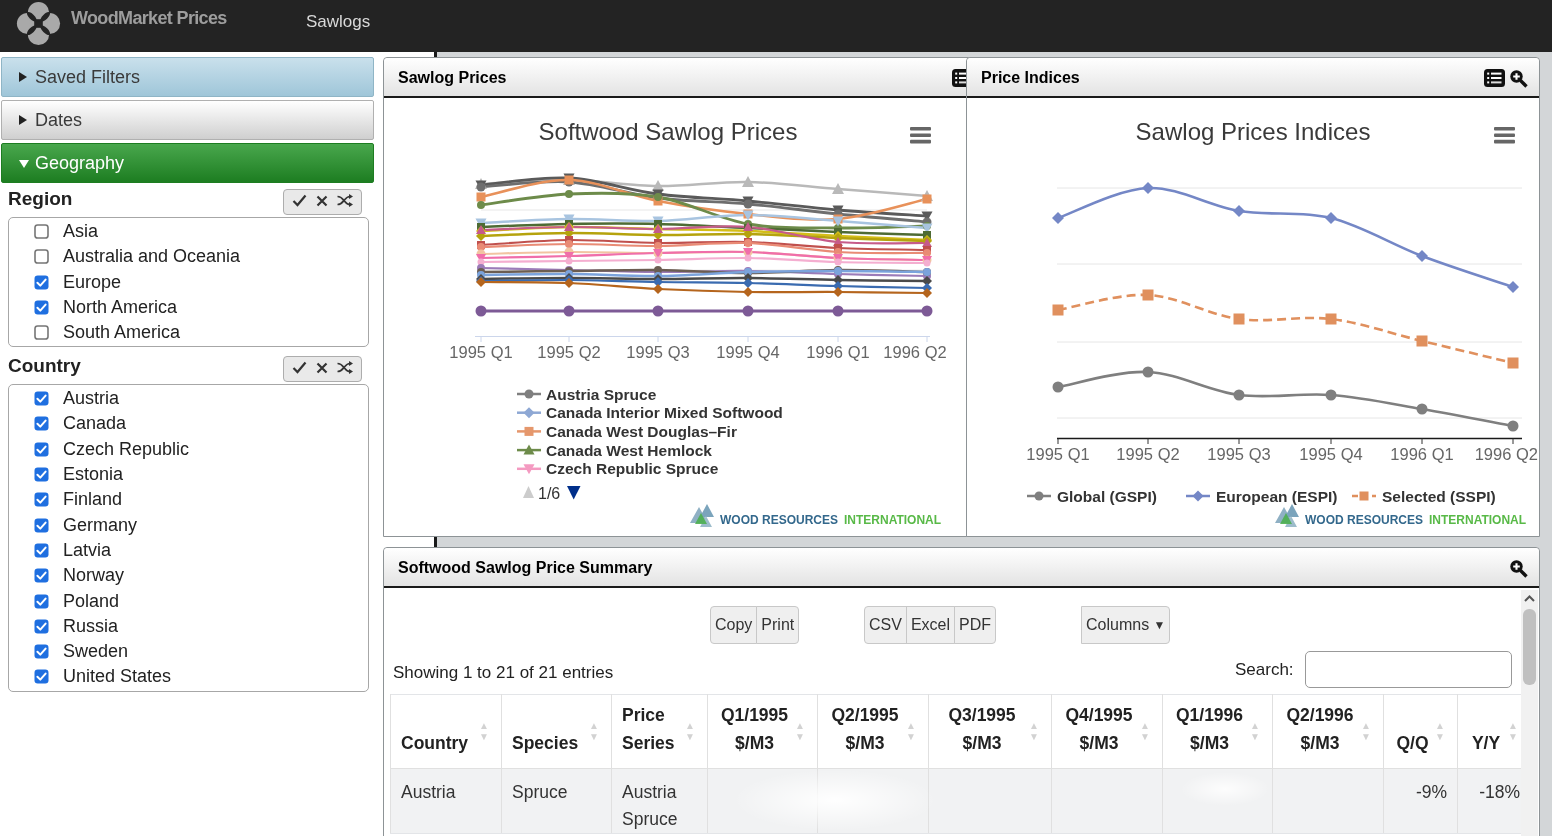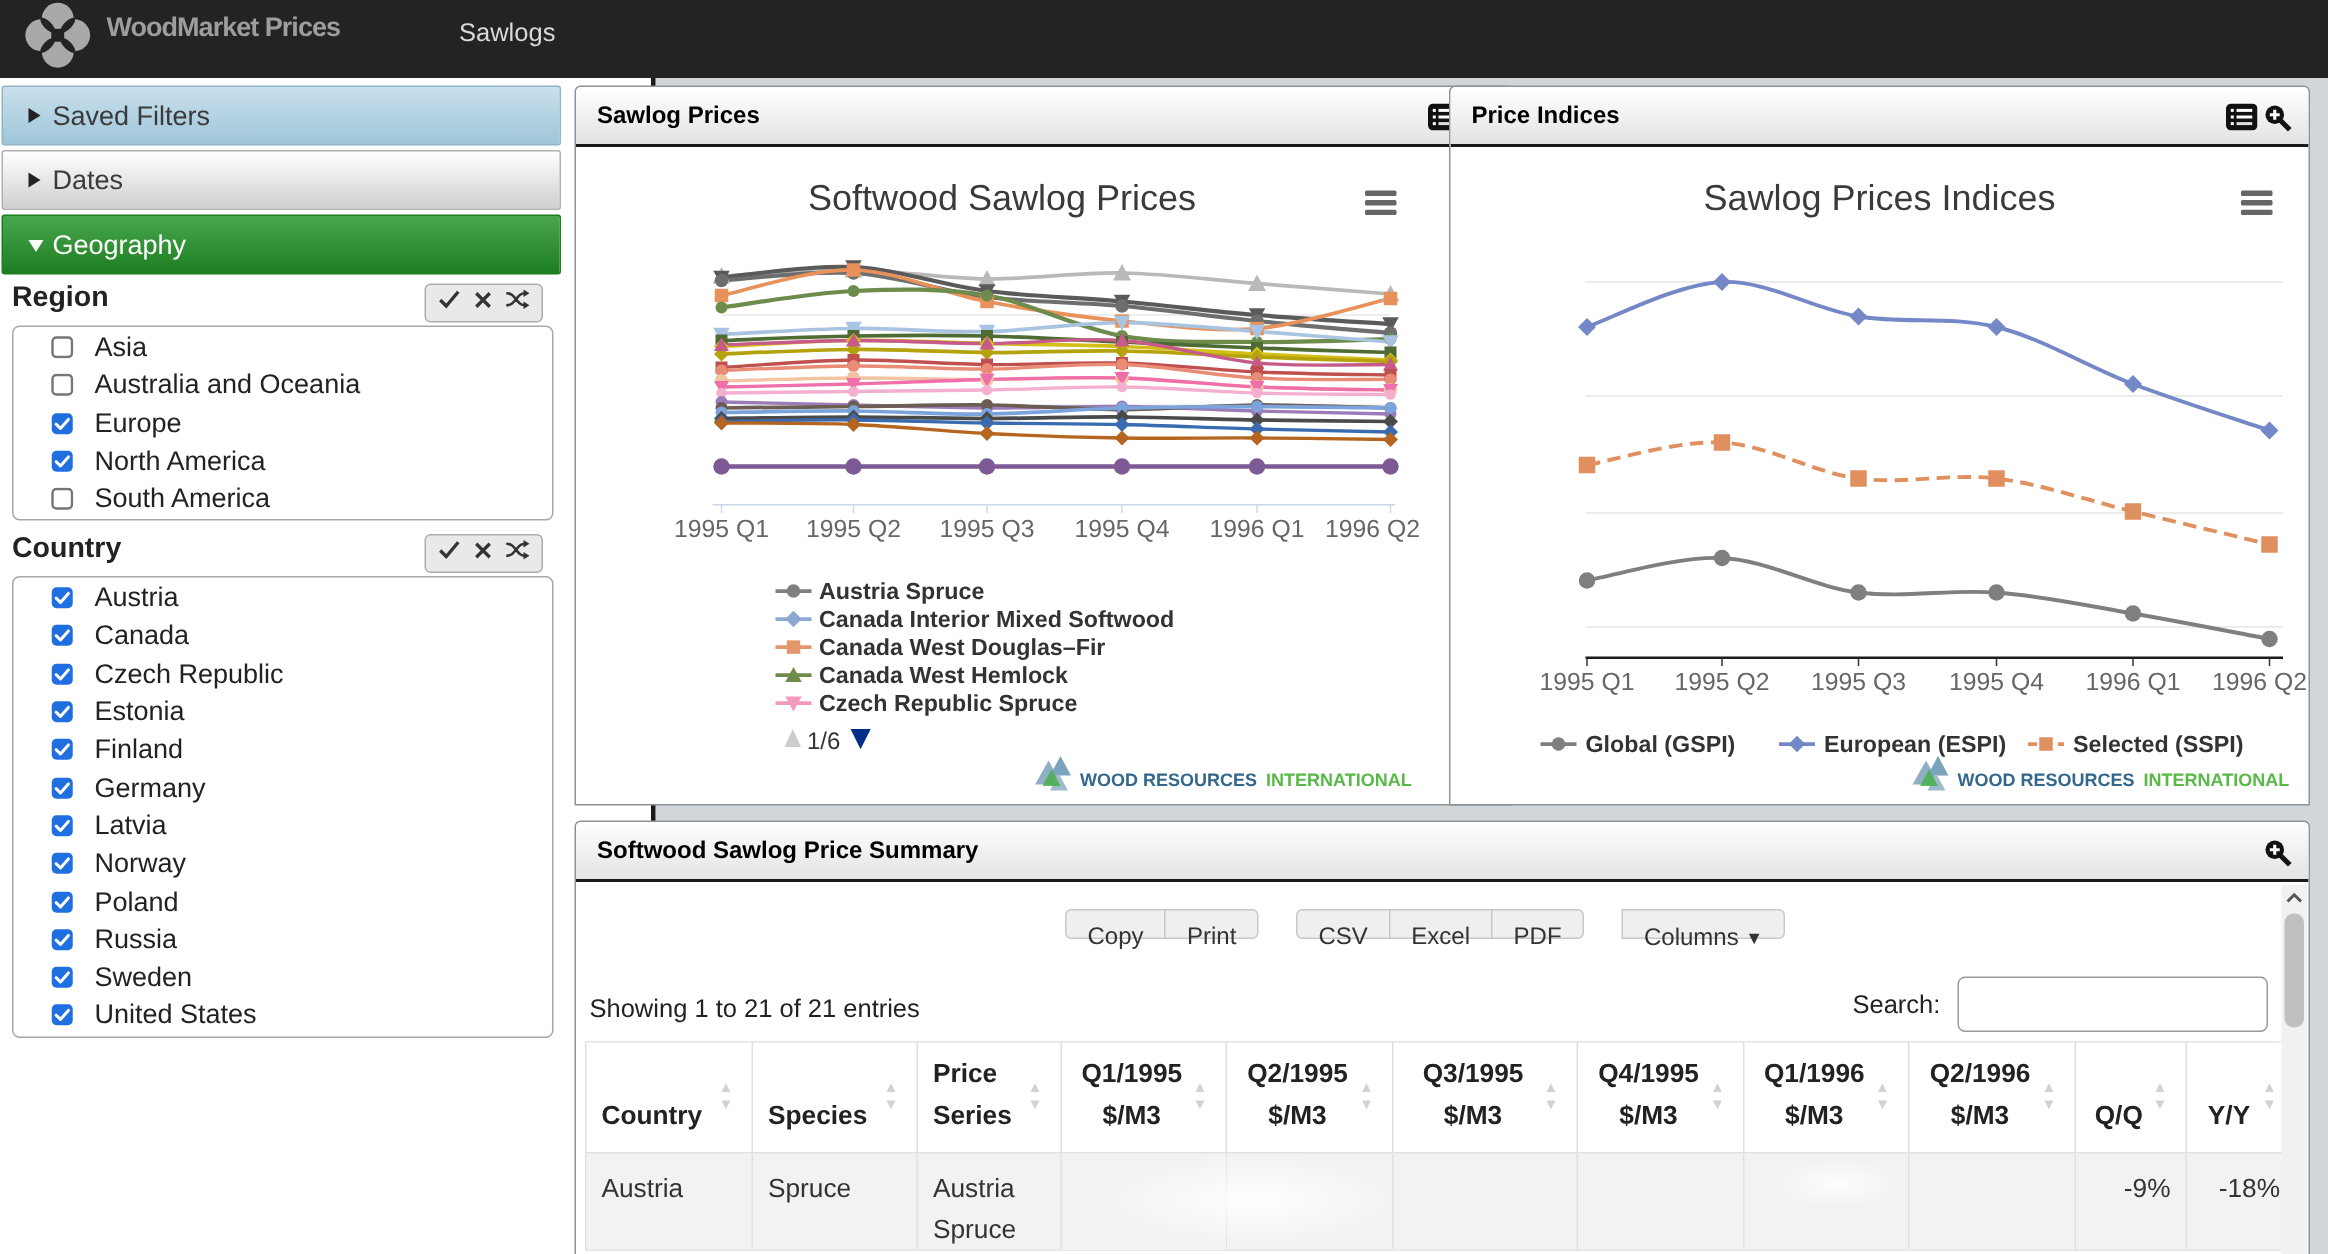--- a/index.html
+++ b/index.html
@@ -19,21 +19,21 @@
 .fgroup-h { position:absolute; left:8px; font-size:19px; font-weight:bold; color:#222; }
 .btngroup { position:absolute; width:79px; height:26px; background:#e9e9e9; border:1px solid #adadad; border-radius:4px; display:flex; align-items:center; justify-content:space-around; padding:0 4px;}
 .listbox { position:absolute; left:8px; width:361px; background:#fff; border:1px solid #a7a7a7; border-radius:5px; padding:1px 0 1px 25px; }
 .citem { height:25.3px; display:flex; align-items:center; font-size:18px; color:#222; }
 .citem svg { margin-right:14px; flex:none; }
 .panel { position:absolute; background:#fff; border:1px solid #8d9396; border-radius:4px 4px 0 0; }
 .phead { position:absolute; left:0; top:0; right:0; height:40px; background:linear-gradient(#ffffff,#e3e3e3); border-bottom:2px solid #1a1a1a; border-radius:4px 4px 0 0; }
 .ptitle { position:absolute; left:14px; top:11px; font-size:16px; font-weight:bold; color:#000; }
 .picons { position:absolute; right:11px; top:11px; }
 .dtbtn { position:absolute; height:38px; display:flex; }
-.dtbtn a { display:block; height:20px; line-height:36px; padding:0 14px; background:#efefef; border:1px solid #c8c8c8; font-size:16px; color:#333; }
+.dtbtn a { display:block; height:38px; line-height:36px; padding:0 4px; background:#efefef; border:1px solid #c8c8c8; font-size:16px; color:#333; }
 .dtbtn a:first-child { border-radius:4px 0 0 4px; }
 .dtbtn a:last-child { border-radius:0 4px 4px 0; }
 .dtbtn a + a { border-left:1px solid #c8c8c8; margin-left:-1px; }
 table.dt { border-collapse:collapse; font-size:17.5px; color:#333; table-layout:fixed; width:1128px; border:1px solid #e3e5e8; border-bottom:none; }
 table.dt th, table.dt td { border-left:1px solid #e0e0e0; font-weight:normal; }
 table.dt th { font-weight:bold; color:#222; border-bottom:1px solid #e0e0e0; height:74px; padding:0 26px 10px 10px; position:relative; vertical-align:bottom; line-height:1.64; }
 table.dt th, table.dt td { }
 table.dt td { height:63px; background:#f1f2f3; vertical-align:top; padding:10px 0 0 10px; line-height:1.55; border-bottom:1px solid #e3e5e8; }
 .sorter { position:absolute; right:11px; top:50%; margin-top:-12px; width:12px; font-size:10px; color:#d2d2d2; line-height:11px; text-align:center; }
 .sorter span { display:block; }

